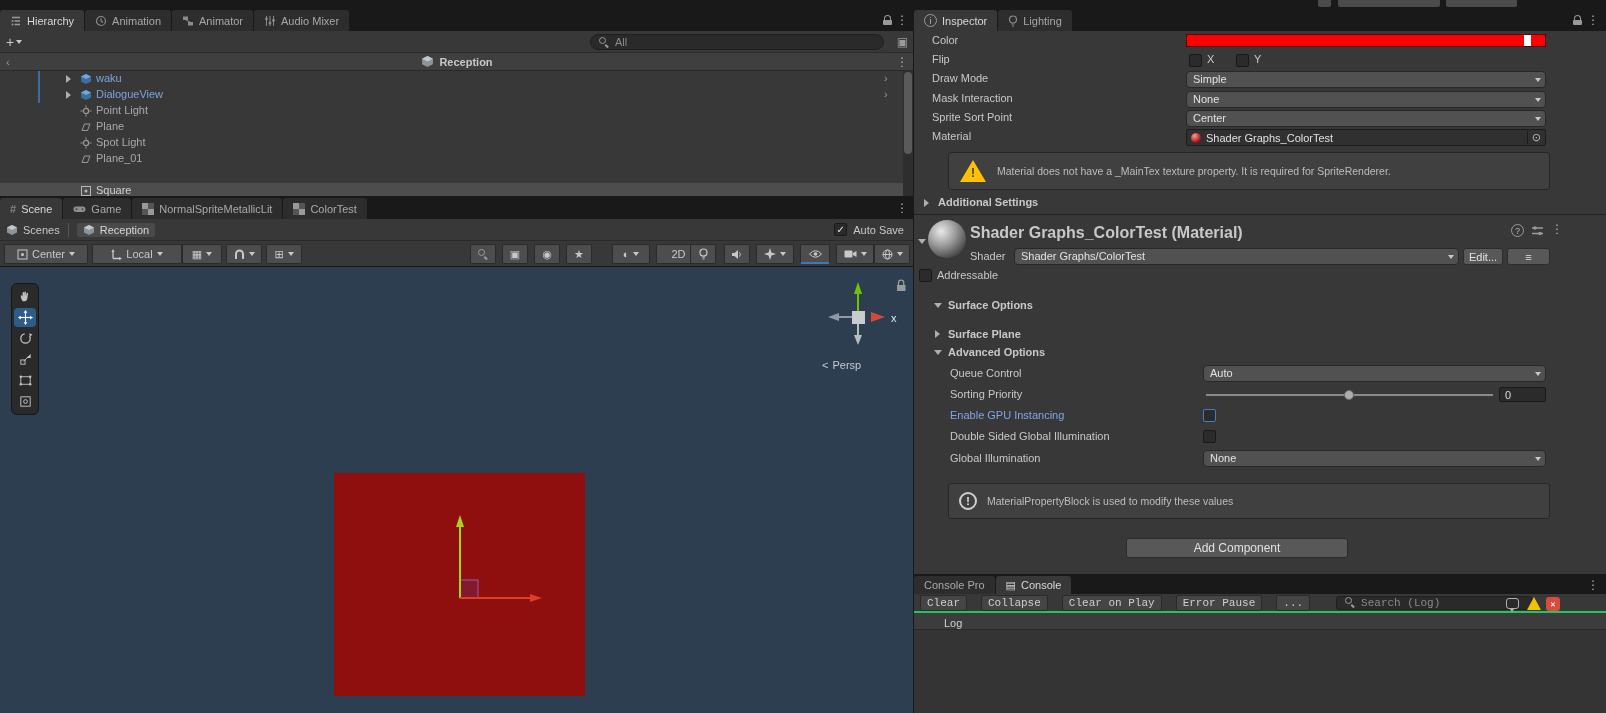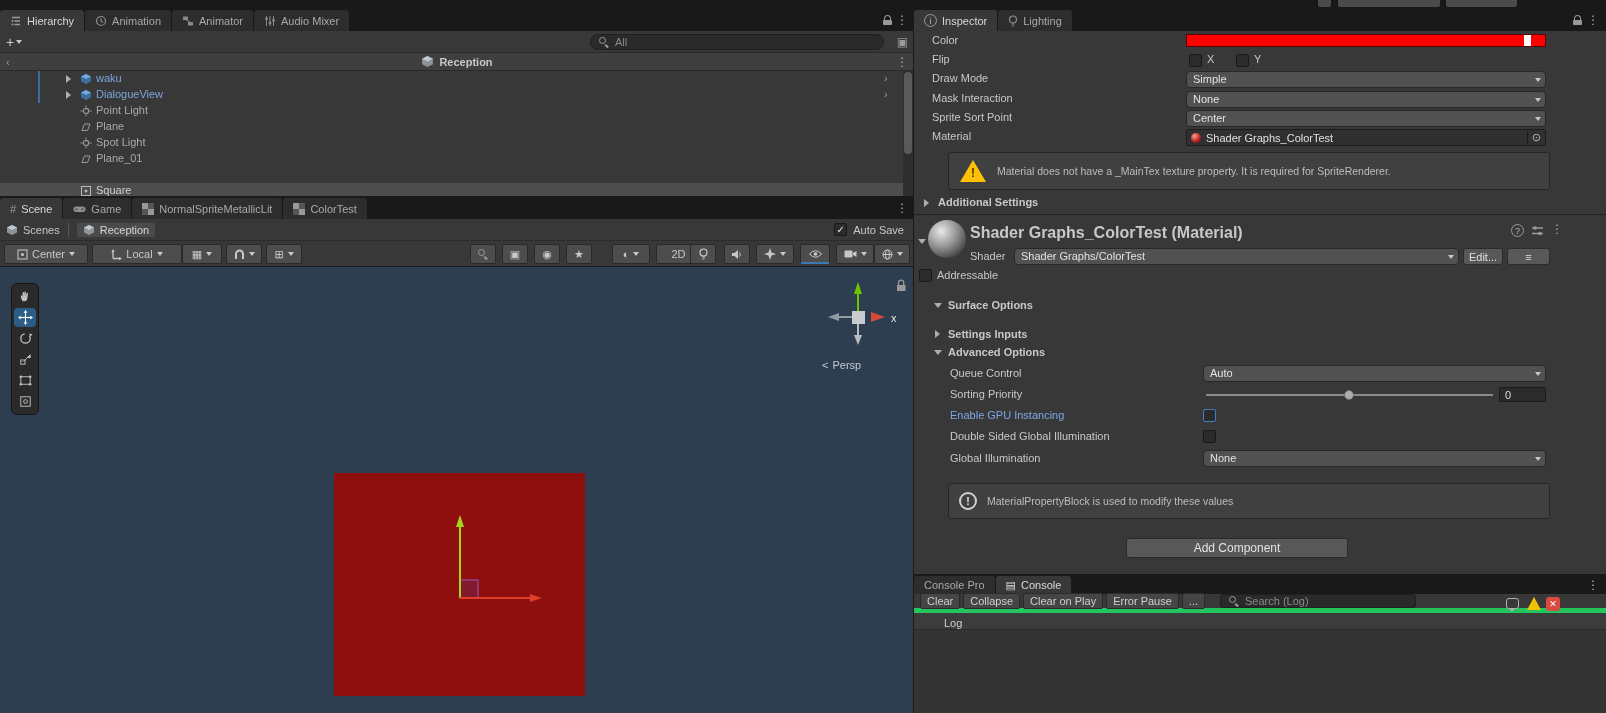--- a/index.html
+++ b/index.html
@@ -65,21 +65,21 @@
 .matdot{width:10px;height:10px;border-radius:50%;background:radial-gradient(circle at 35% 30%,#ff9a8a,#a01010 70%);flex:none;}
 .pickdot{margin-left:auto;border-left:1px solid #1c1c1c;padding-left:4px;color:#bbb;}
 .warn-wrap{position:relative;width:28px;height:24px;flex:none;}
 .warn-tri{position:absolute;left:1px;top:1px;width:0;height:0;border-left:13px solid transparent;border-right:13px solid transparent;border-bottom:22px solid #ffc107;}
 .warn-ex{position:absolute;left:0;top:7px;width:28px;text-align:center;color:#4d3a00;font-weight:700;font-size:12px;}
 .info-circ{width:18px;height:18px;border:2px solid #cfcfcf;border-radius:50%;display:flex;align-items:center;justify-content:center;color:#e6e6e6;font-weight:700;flex:none;}
 .circ-icon{width:13px;height:13px;border:1px solid #9a9a9a;border-radius:50%;display:inline-flex;align-items:center;justify-content:center;font-size:9px;color:#b8b8b8;flex:none;}
 #sphere-preview{position:absolute;left:14px;top:211px;width:38px;height:38px;border-radius:50%;background:radial-gradient(circle at 35% 30%,#e9e9e9,#9a9a9a 40%,#454545 78%,#2a2a2a);}
 
 .cbtn{background:#454545;border:1px solid #2a2a2a;border-radius:2px;height:16px;display:flex;align-items:center;padding:0 6px;color:#cfcfcf;white-space:nowrap;}
-#console-toolbar{position:absolute;left:0;top:19px;right:0;height:19px;background:#383838;border-bottom:5px solid #22c55e;display:flex;align-items:center;gap:3px;padding-left:6px;}
+#console-toolbar{position:absolute;left:0;top:19px;right:0;height:19px;background:#383838;border-bottom:2px solid #22c55e;display:flex;align-items:center;gap:14px;padding-left:6px;font-family:Liberation Mono, monospace;}
 #log-header{position:absolute;left:0;top:38px;right:0;height:17px;background:#3c3c3c;border-bottom:1px solid #2a2a2a;display:flex;align-items:flex-end;color:#cfcfcf;}
 #console-body{position:absolute;left:0;top:55px;right:0;bottom:0;background:#343434;}
 .err-icon{width:14px;height:14px;background:#d84b40;border-radius:3px;color:#fff;font-size:9px;display:flex;align-items:center;justify-content:center;}
 .warn-icon-sm{position:relative;width:15px;height:13px;}
 .warn-icon-sm i{position:absolute;left:0;top:0;width:0;height:0;border-left:7.5px solid transparent;border-right:7.5px solid transparent;border-bottom:13px solid #f2c100;}
 .bubble-icon{width:13px;height:11px;border:1.5px solid #b0b0b0;border-radius:3px;position:relative;}
 .bubble-icon::after{content:"";position:absolute;left:2px;bottom:-4px;border-left:3px solid transparent;border-right:3px solid transparent;border-top:4px solid #b0b0b0;}
 svg{display:block;}
 </style>
 </head>
@@ -586,21 +586,21 @@
     <div class="btn" style="left:593px;top:239px;width:43px;height:17px">
         <span>≡</span>
       </div>
 
     <span class="cb" style="left:5px;top:260px"></span>
     <span class="plabel" style="left:23px;top:260px">Addressable</span>
 
     <span class="tri-d" style="position:absolute;left:20px;top:294px"></span>
     <span class="plabel bold" style="left:34px;top:290px">Surface Options</span>
     <span class="tri-r" style="position:absolute;left:21px;top:321px"></span>
-    <span class="plabel bold" style="left:34px;top:319px">Settings Inputs</span>
+    <span class="plabel bold" style="left:34px;top:319px">Surface Plane</span>
     <span class="tri-d" style="position:absolute;left:20px;top:341px"></span>
     <span class="plabel bold" style="left:34px;top:337px">Advanced Options</span>
 
     <span class="plabel" style="left:36px;top:358px">Queue Control</span>
     <div class="dd" style="left:289px;top:356px;width:343px"><span>Auto</span></div>
 
     <span class="plabel" style="left:36px;top:379px">Sorting Priority</span>
     <div style="position:absolute;left:292px;top:385px;width:287px;height:2px;background:#8a8a8a"></div>
     <div style="position:absolute;left:430px;top:381px;width:10px;height:10px;border-radius:50%;background:#adadad;border:1px solid #6d6d6d"></div>
     <div class="numfield" style="left:585px;top:378px;width:47px"><span>0</span></div>

